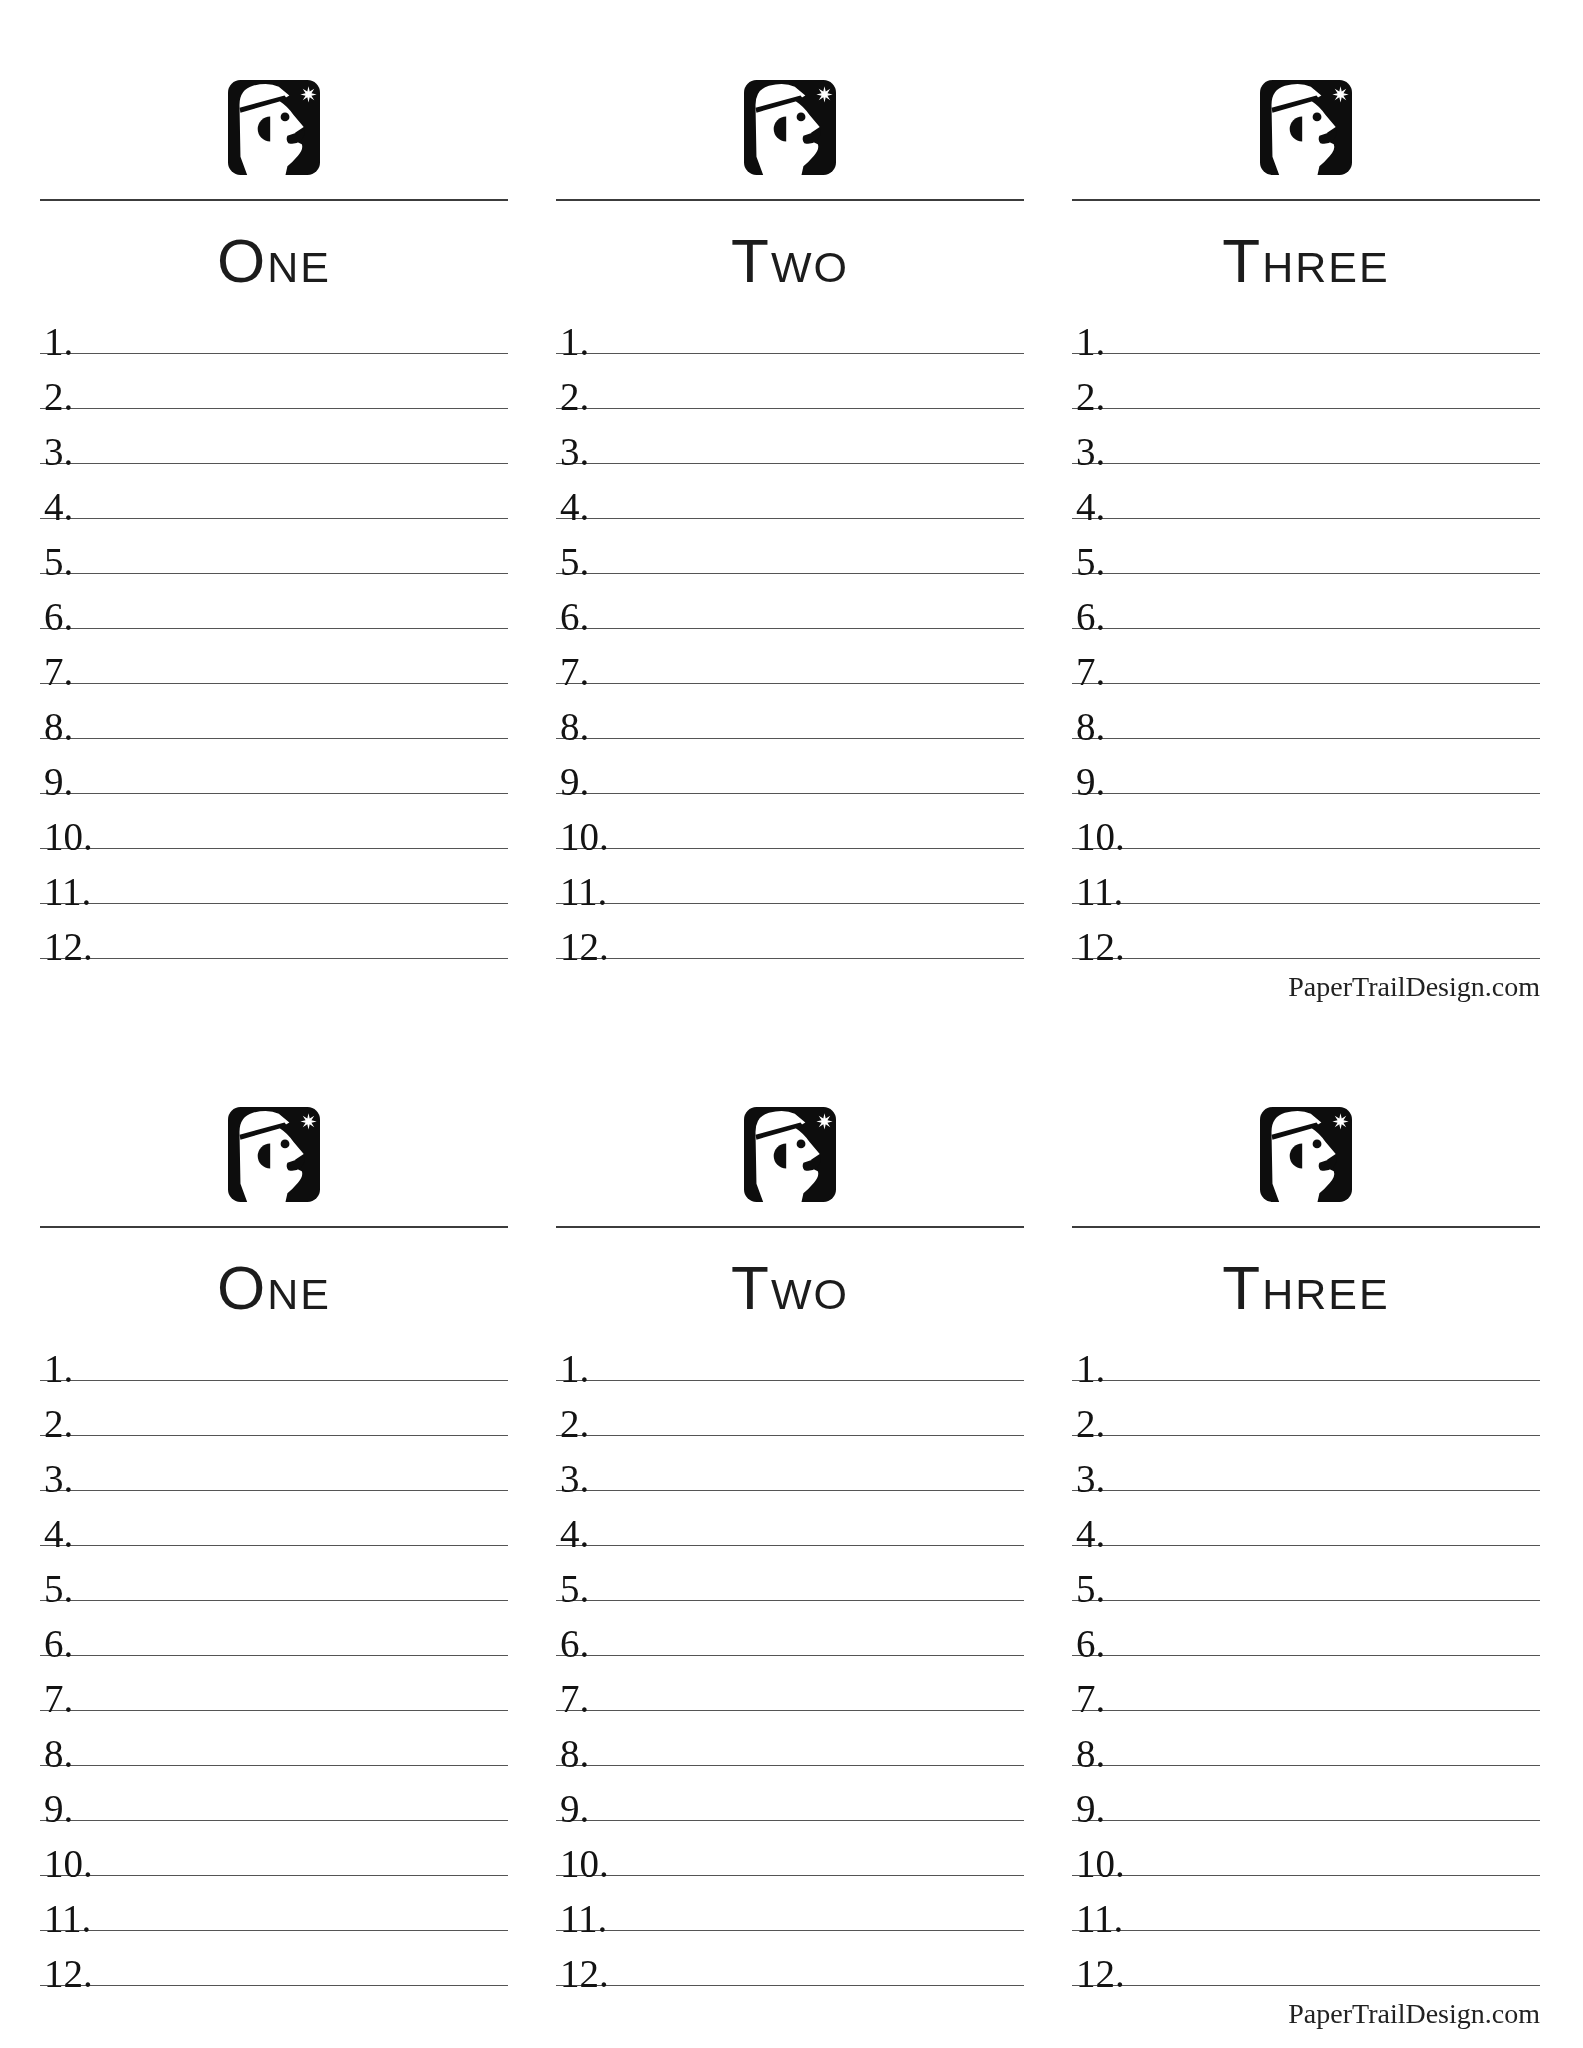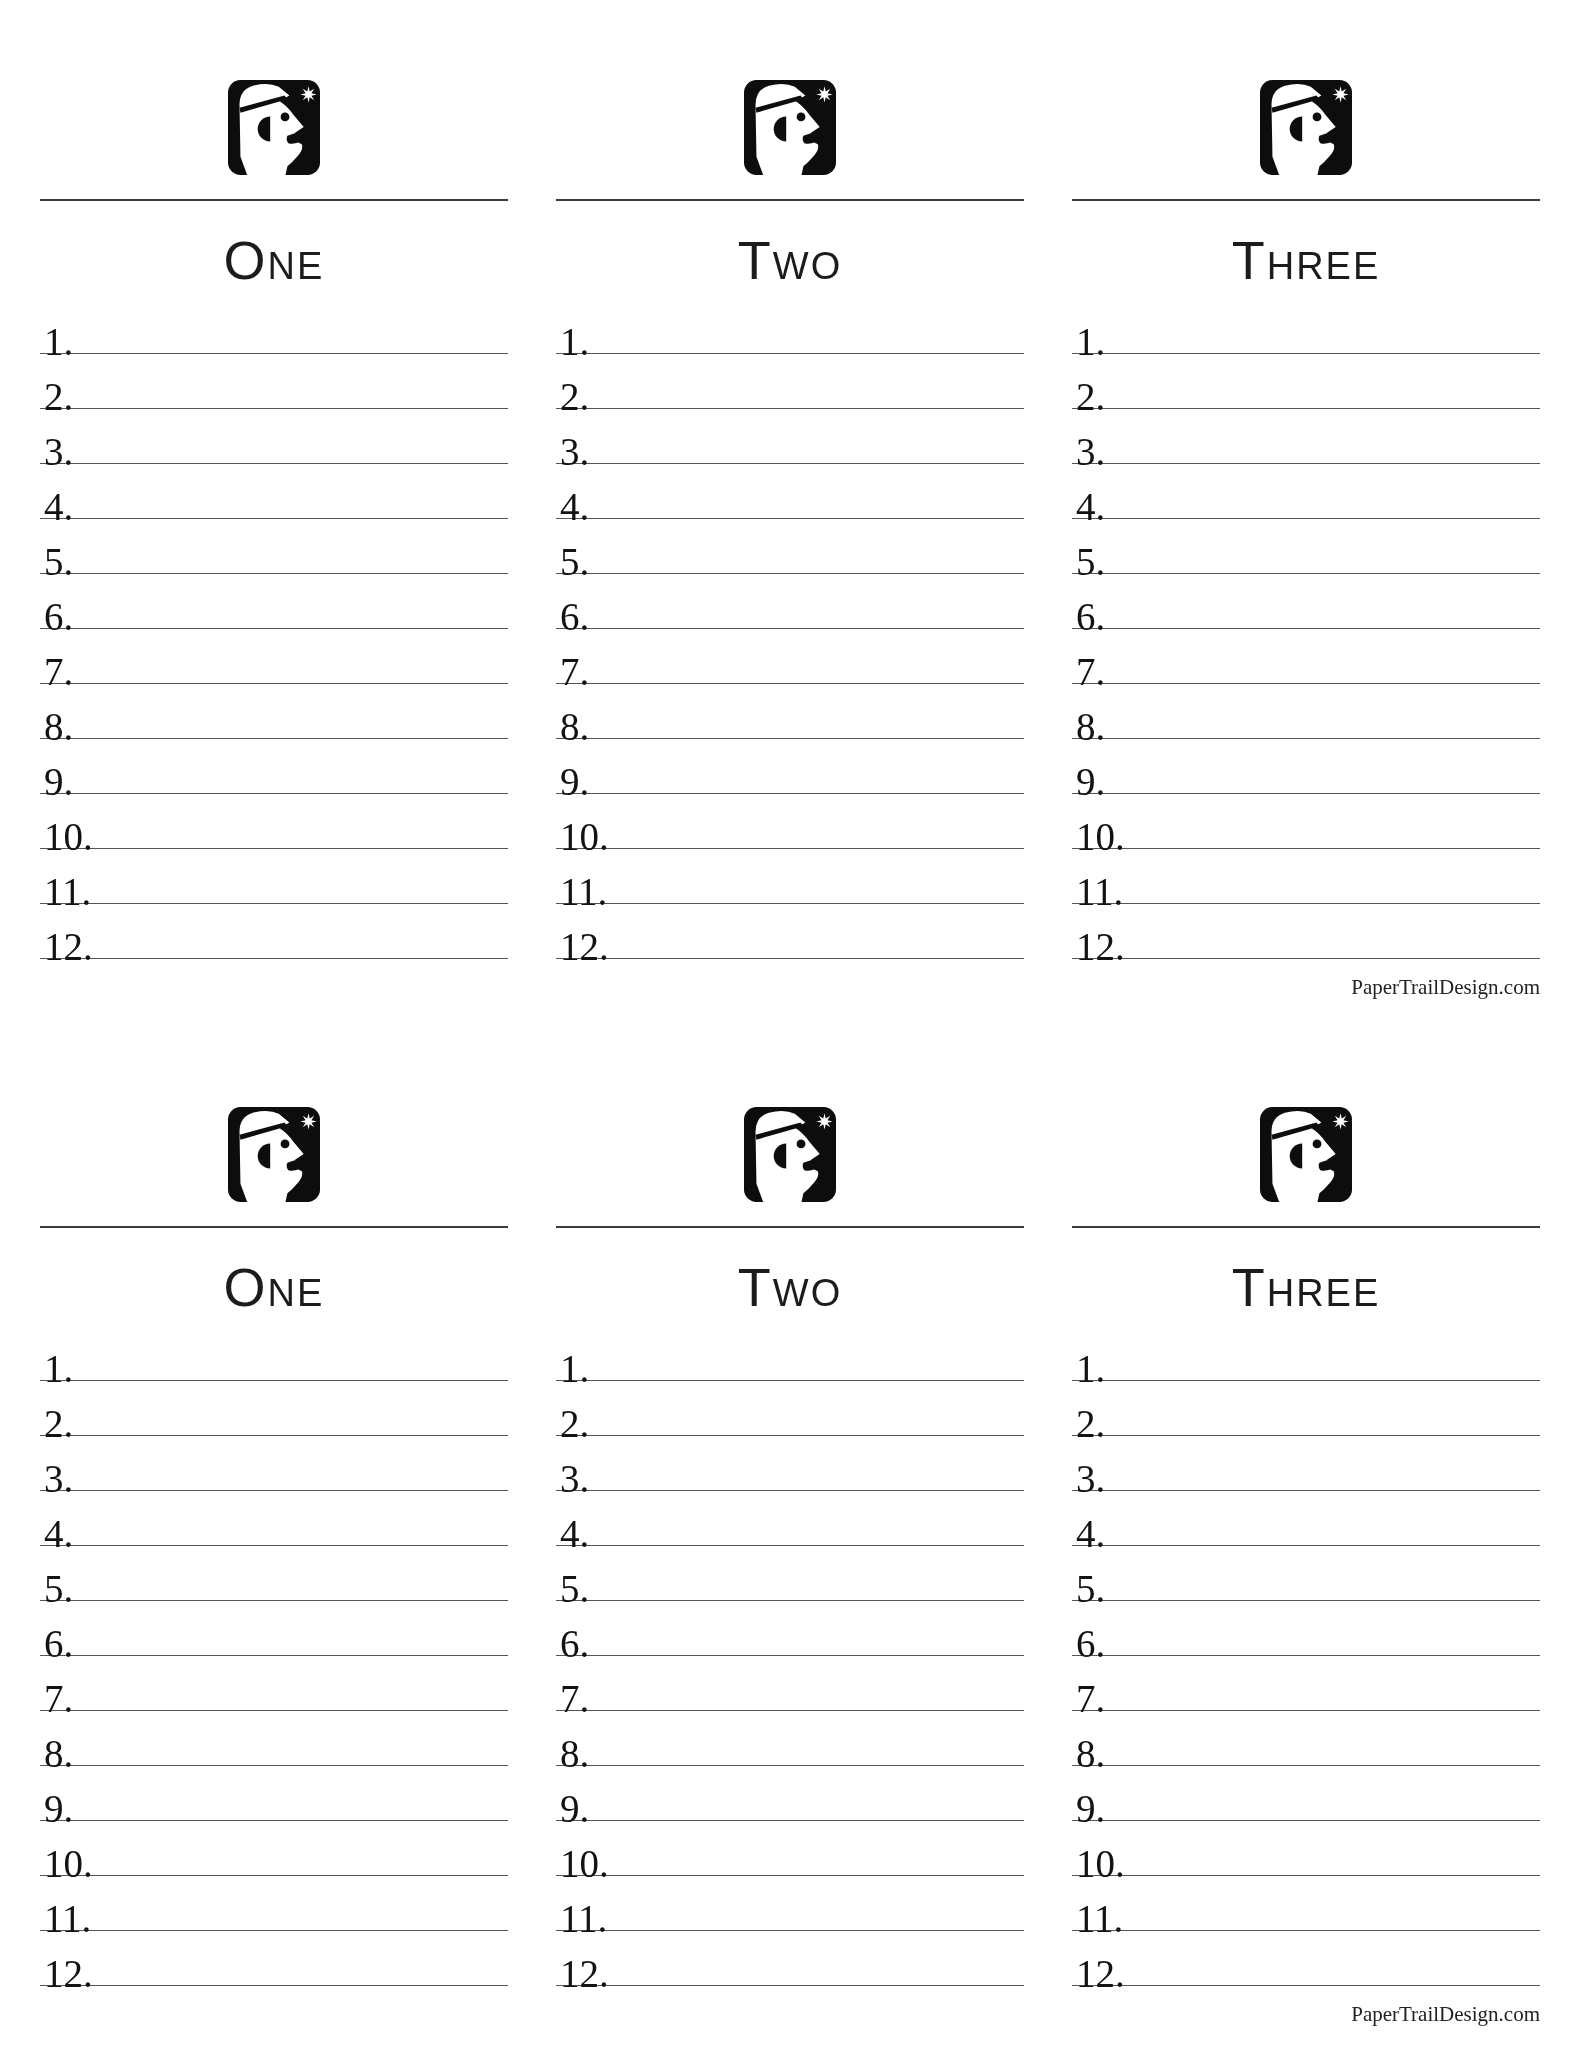--- a/index.html
+++ b/index.html
@@ -32,21 +32,21 @@
     margin: 24px 0 0 0;
   }
   .col-title {
     margin-top: 20px;
     height: 78px;
     display: flex;
     align-items: center;
     justify-content: center;
     font-variant: small-caps;
     font-weight: 400;
-    font-size: 54px;
+    font-size: 62px;
     letter-spacing: 2px;
     color: #1c1c1c;
   }
   .rows { }
   .row {
     height: 55px;
     box-sizing: border-box;
     border-bottom: 1.5px solid #555555;
     position: relative;
   }
@@ -59,21 +59,21 @@
     line-height: 1;
     color: #131313;
   }
   .watermark-row {
     display: flex;
     justify-content: flex-end;
     margin-top: 16px;
   }
   .watermark {
     font-family: "Liberation Serif", serif;
-    font-size: 21px;
+    font-size: 28px;
     line-height: 24px;
     color: #222222;
   }
   .svg-defs { position: absolute; width: 0; height: 0; overflow: hidden; }
 </style>
 </head>
 <body>
 
 <svg class="svg-defs" xmlns="http://www.w3.org/2000/svg" aria-hidden="true">
   <symbol id="ptd-logo" viewBox="0 0 96 99">

